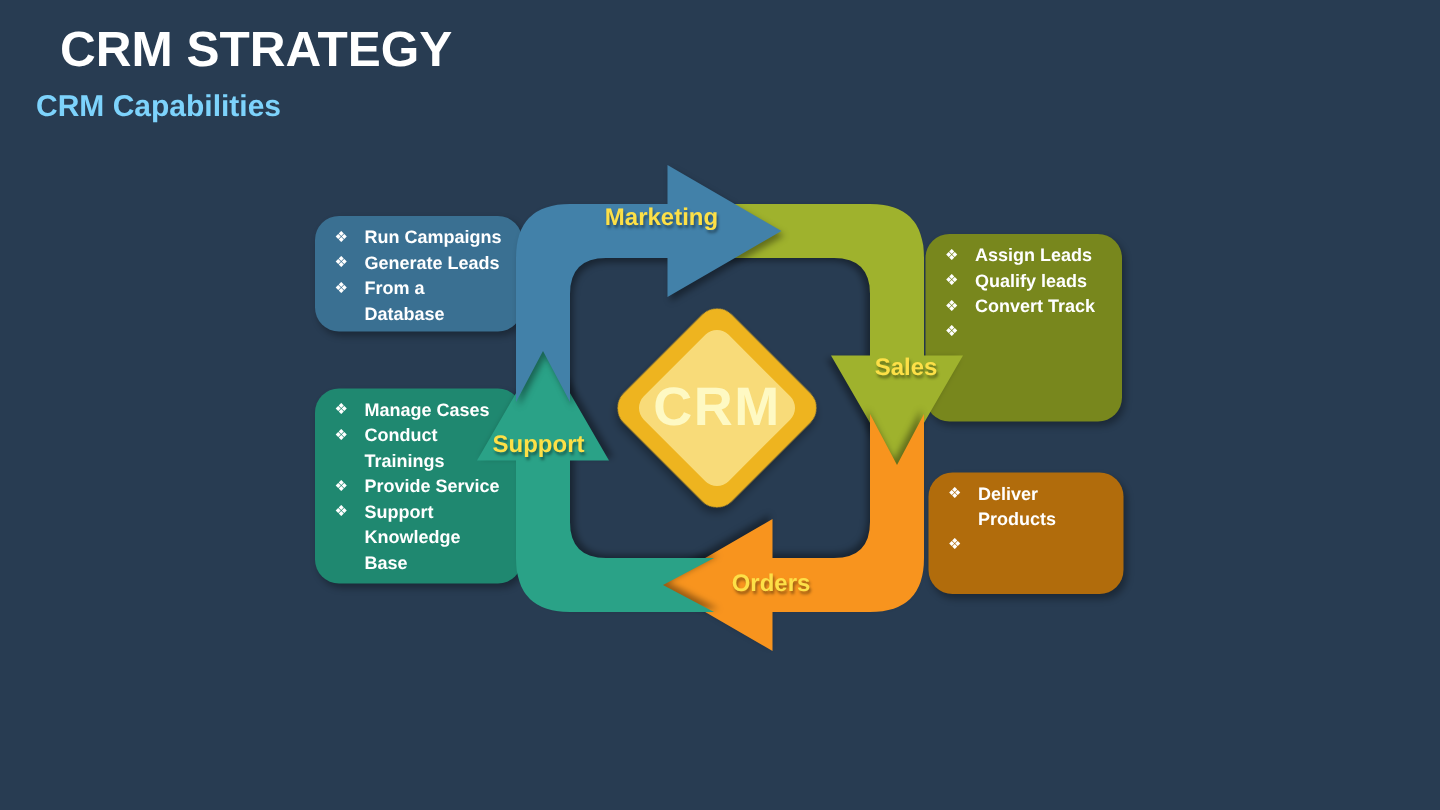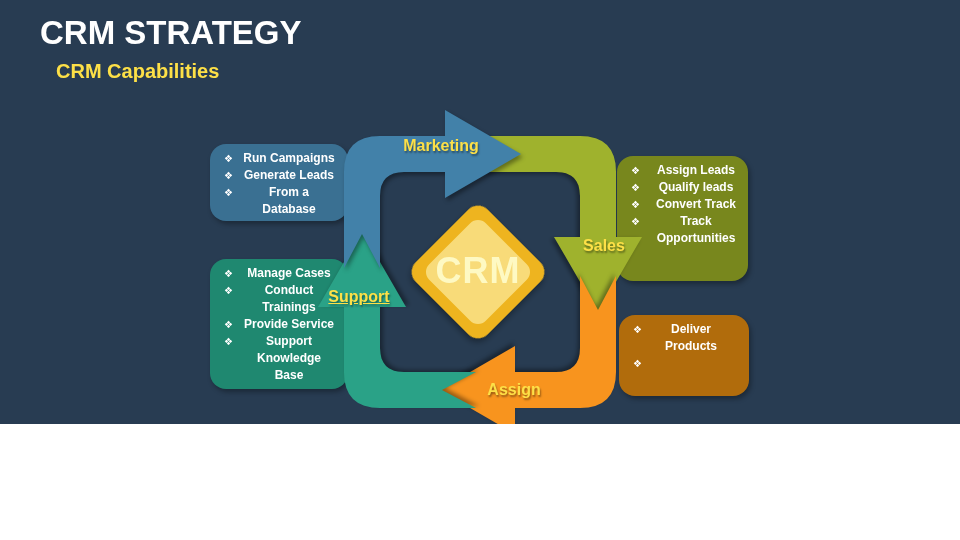--- a/index.html
+++ b/index.html
@@ -1,28 +1,27 @@
 <!DOCTYPE html>
 <html><head>
 <meta charset="utf-8">
 <style>
   html,body { margin:0; padding:0; }
   .slide {
-    position:relative; width:960px; height:424px; overflow:hidden;
+    position:relative; width:960px; height:540px; overflow:hidden;
     font-family:"Liberation Sans", sans-serif;
     background:#283C52;
-    text-align:center;
   }
   .title {
     position:absolute; left:40px; top:14px;
     color:#fff; font-size:33px; font-weight:700; letter-spacing:0px;
   }
   .subtitle {
-    position:absolute; left:56px; top:60px;
-    color:#fde047; font-size:20px; font-weight:600;
+    position:absolute; left:24px; top:60px;
+    color:#7dd3fc; font-size:20px; font-weight:600;
   }
   .info-box {
     position:absolute; border-radius:16px; color:#fff;
     box-shadow:2px 3px 5px rgba(0,0,0,.32);
   }
   .info-box ul { list-style:none; margin:0; padding:6px 6px 6px 13px; }
   .info-box li { display:flex; gap:9px; font-size:12px; line-height:17px; font-weight:700; }
   .glyph { width:11px; flex:none; font-family:"DejaVu Sans", sans-serif; font-size:10px; line-height:17px; }
   .txt { display:block; }
   #box-marketing { left:210px; top:144px; width:138px; height:77px; }
@@ -35,21 +34,21 @@
   .arm { filter:drop-shadow(2px 3px 2px rgba(0,0,0,.38)); }
   .diamond-outer { filter:drop-shadow(2px 3px 3px rgba(0,0,0,.35)); }
   .flow-label {
     position:absolute; transform:translate(-50%,-50%);
     color:#fde047; font-size:16px; font-weight:700; white-space:nowrap;
     text-shadow:1px 2px 2px rgba(0,0,0,.4);
   }
   #lbl-marketing { left:441px; top:146px; }
   #lbl-sales     { left:604px; top:246px; }
   #lbl-orders    { left:514px; top:390px; }
-  #lbl-support   { left:359px; top:297px;text-decoration:underline; }
+  #lbl-support   { left:359px; top:297px; }
   #lbl-crm {
     position:absolute; left:478px; top:271px; transform:translate(-50%,-50%);
     color:#fef9c3; font-size:36px; font-weight:700; letter-spacing:1px;
   }
 </style>
 </head>
 <body>
 
 <div class="slide" style="background: rgb(40, 60, 82);">
 
@@ -82,21 +81,20 @@
       <li>
           <span class="glyph">❖</span>
           <span class="txt">Qualify leads</span>
         </li>
       <li>
           <span class="glyph">❖</span>
           <span class="txt">Convert Track</span>
         </li>
       <li>
           <span class="glyph">❖</span>
-          <span class="txt">Track Opportunities</span>
         </li>
     </ul>
   </div>
 
   <div class="info-box" id="box-support" style="background: rgb(31, 136, 112);">
     <ul>
       <li>
           <span class="glyph">❖</span>
           <span class="txt">Manage Cases</span>
         </li>
@@ -131,17 +129,17 @@
     <path class="arm" transform="rotate(90 480 272)" d="M344,268 L344,172 Q344,136 380,136 L445,136 L445,110 L521,154 L445,198 L445,172 L404,172 Q380,172 380,196 L380,268 L362,234 Z" fill="#9FB22D"></path>
     <path class="arm" transform="rotate(180 480 272)" d="M344,268 L344,172 Q344,136 380,136 L445,136 L445,110 L521,154 L445,198 L445,172 L404,172 Q380,172 380,196 L380,268 L362,234 Z" fill="#F8941E"></path>
     <path class="arm" transform="rotate(270 480 272)" d="M344,268 L344,172 Q344,136 380,136 L445,136 L445,110 L521,154 L445,198 L445,172 L404,172 Q380,172 380,196 L380,268 L362,234 Z" fill="#2AA287"></path>
     <path class="arm" d="M344,268 L344,172 Q344,136 380,136 L445,136 L445,110 L521,154 L445,198 L445,172 L404,172 Q380,172 380,196 L380,268 L362,234 Z" fill="#4281A9"></path>
     <rect class="diamond-outer" x="427" y="221" width="102" height="102" rx="14" transform="rotate(45 478 272)" fill="#EEB41F"></rect>
     <rect x="438" y="232" width="80" height="80" rx="11" transform="rotate(45 478 272)" fill="#F8DB79"></rect>
   </svg>
 
   <div class="flow-label" id="lbl-marketing">Marketing</div>
   <div class="flow-label" id="lbl-sales">Sales</div>
-  <div class="flow-label" id="lbl-orders">Assign</div>
+  <div class="flow-label" id="lbl-orders">Orders</div>
   <div class="flow-label" id="lbl-support">Support</div>
   <div id="lbl-crm">CRM</div>
 
 </div>
 
 </body></html>

